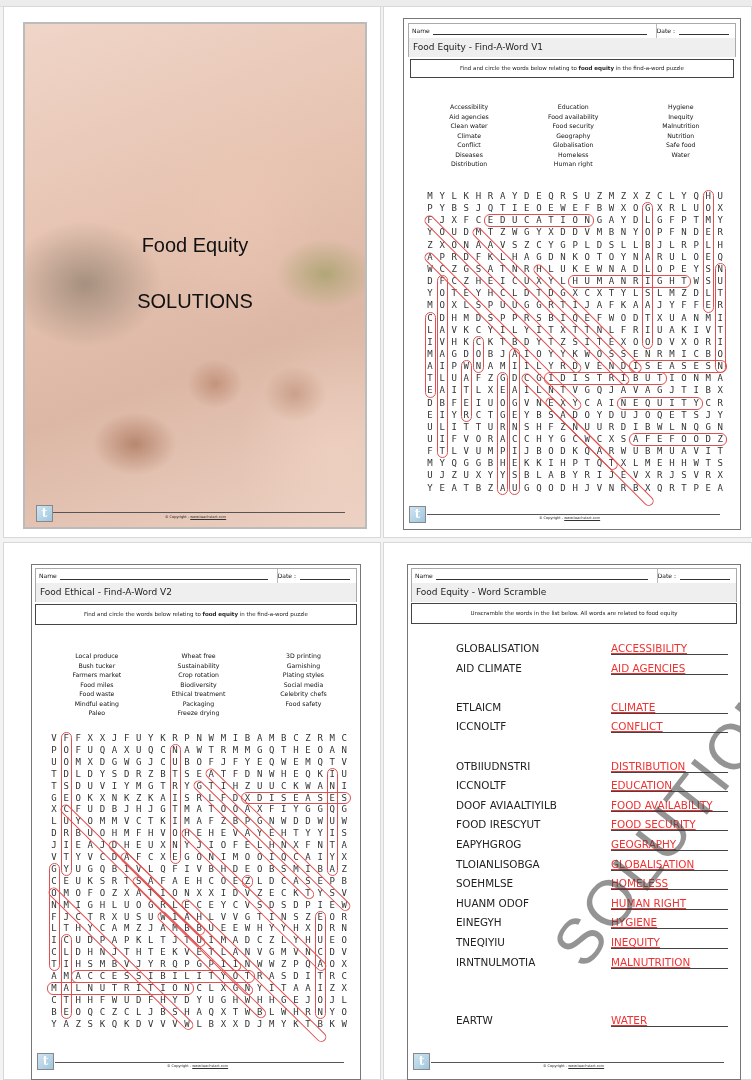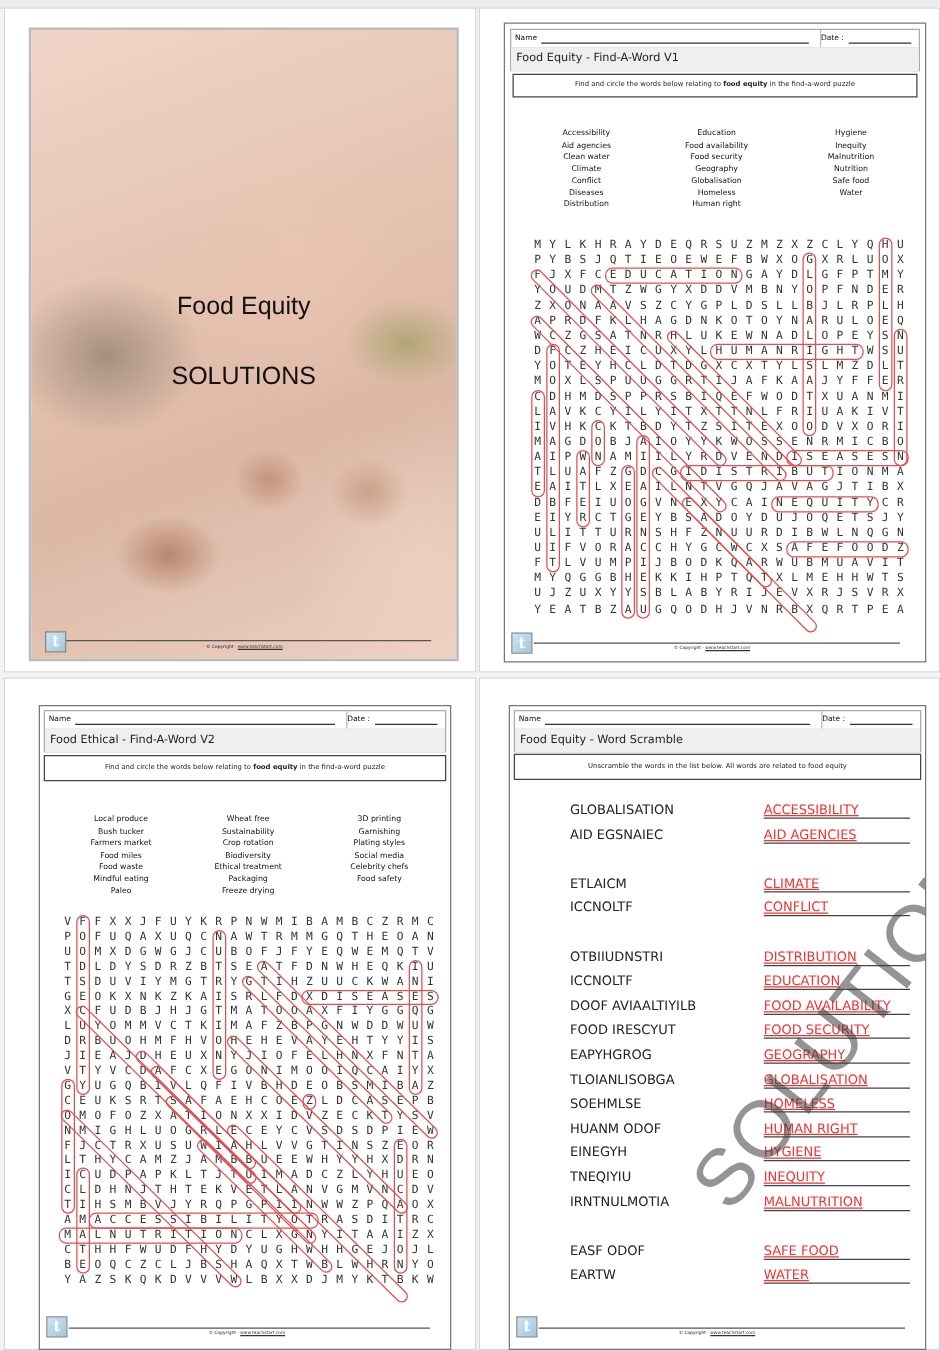--- a/index.html
+++ b/index.html
@@ -270,21 +270,21 @@
       <div class="titlebar">Food Equity - Word Scramble</div>
     </div>
     <div class="instr" style="left:3px;right:3px;top:38px;height:21px;line-height:19px;">Unscramble the words in the list below. All words are related to food equity</div>
     <div id="scrlist" style="position:absolute;left:0;right:0;top:77px;height:400px;">
         <div class="scr" style="top: 0px;">
           <span class="q">GLOBALISATION</span>
           <span class="a">ACCESSIBILITY</span>
           <span class="ln"></span>
         </div>
         <div class="scr" style="top: 19.6px;">
-          <span class="q">AID EGSNAIEC</span>
+          <span class="q">AID CLIMATE</span>
           <span class="a">AID AGENCIES</span>
           <span class="ln"></span>
         </div>
         <div class="scr" style="top: 58.8px;">
           <span class="q">ETLAICM</span>
           <span class="a">CLIMATE</span>
           <span class="ln"></span>
         </div>
         <div class="scr" style="top: 78.4px;">
           <span class="q">ICCNOLTF</span>
@@ -337,25 +337,20 @@
           <span class="ln"></span>
         </div>
         <div class="scr" style="top: 294px;">
           <span class="q">TNEQIYIU</span>
           <span class="a">INEQUITY</span>
           <span class="ln"></span>
         </div>
         <div class="scr" style="top: 313.6px;">
           <span class="q">IRNTNULMOTIA</span>
           <span class="a">MALNUTRITION</span>
-          <span class="ln"></span>
-        </div>
-        <div class="scr" style="top: 352.8px;">
-          <span class="q">EASF ODOF</span>
-          <span class="a">SAFE FOOD</span>
           <span class="ln"></span>
         </div>
         <div class="scr" style="top: 372.4px;">
           <span class="q">EARTW</span>
           <span class="a">WATER</span>
           <span class="ln"></span>
         </div>
       </div>
     <div class="wm" style="left:130px;top:370px;">SOLUTION</div>
     <div class="logo" style="left:5px;top:488px;">t</div>

